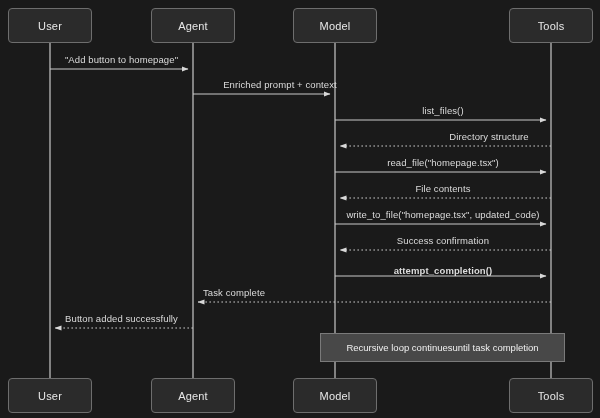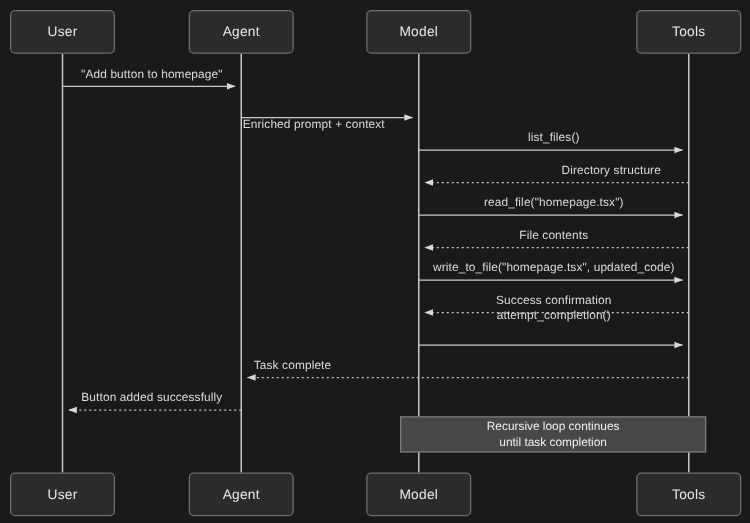--- a/index.html
+++ b/index.html
@@ -47,21 +47,21 @@
   }
   .msg-label.left-anchor {
     transform: translate(0, -100%);
   }
   .note-box {
     position: absolute;
     box-sizing: border-box;
     background: #484848;
     border: 1px solid #7a7a7a;
     display: flex;
-    flex-direction: column;
+    flex-direction: row;
     align-items: center;
     justify-content: center;
   }
   .note-line {
     color: #f0f0f0;
     font-size: 9.5px;
     line-height: 13px;
   }
 </style>
 </head>
@@ -119,28 +119,28 @@
       </div>
       <div class="actor-box" style="left: 293px; top: 378px; width: 84px; height: 35px;">
         <span class="actor-label">Model</span>
       </div>
       <div class="actor-box" style="left: 509px; top: 378px; width: 84px; height: 35px;">
         <span class="actor-label">Tools</span>
       </div>
     </div>
   <div id="labels">
       <div class="msg-label" style="left: 121.5px; top: 65px;">"Add button to homepage"</div>
-      <div class="msg-label" style="left: 251px; top: 90px; margin-top: 15px;">Enriched prompt + context</div>
+      <div class="msg-label" style="left: 280px; top: 90px;">Enriched prompt + context</div>
       <div class="msg-label" style="left: 443px; top: 116px;">list_files()</div>
       <div class="msg-label" style="left: 443px; top: 142px; margin-left: 46px;">Directory structure</div>
       <div class="msg-label" style="left: 443px; top: 168px;">read_file("homepage.tsx")</div>
       <div class="msg-label" style="left: 443px; top: 194px;">File contents</div>
       <div class="msg-label" style="left: 443px; top: 220px;">write_to_file("homepage.tsx", updated_code)</div>
       <div class="msg-label" style="left: 443px; top: 246px;">Success confirmation</div>
-      <div class="msg-label" style="left: 443px; top: 258px;">attempt_completion()</div>
+      <div class="msg-label" style="left: 443px; top: 276px; font-weight: bold;">attempt_completion()</div>
       <div class="msg-label left-anchor" style="left: 203px; top: 298px;">Task complete</div>
       <div class="msg-label" style="left: 121.5px; top: 324px; text-align: right;">Button added successfully</div>
     </div>
 
   <div class="note-box" id="note-box" style="left: 320px; top: 333px; width: 245px; height: 29px; background: rgb(72, 72, 72); border-color: rgb(122, 122, 122);">
       <div class="note-line">Recursive loop continues</div>
       <div class="note-line">until task completion</div>
     </div>
 
 </div>

